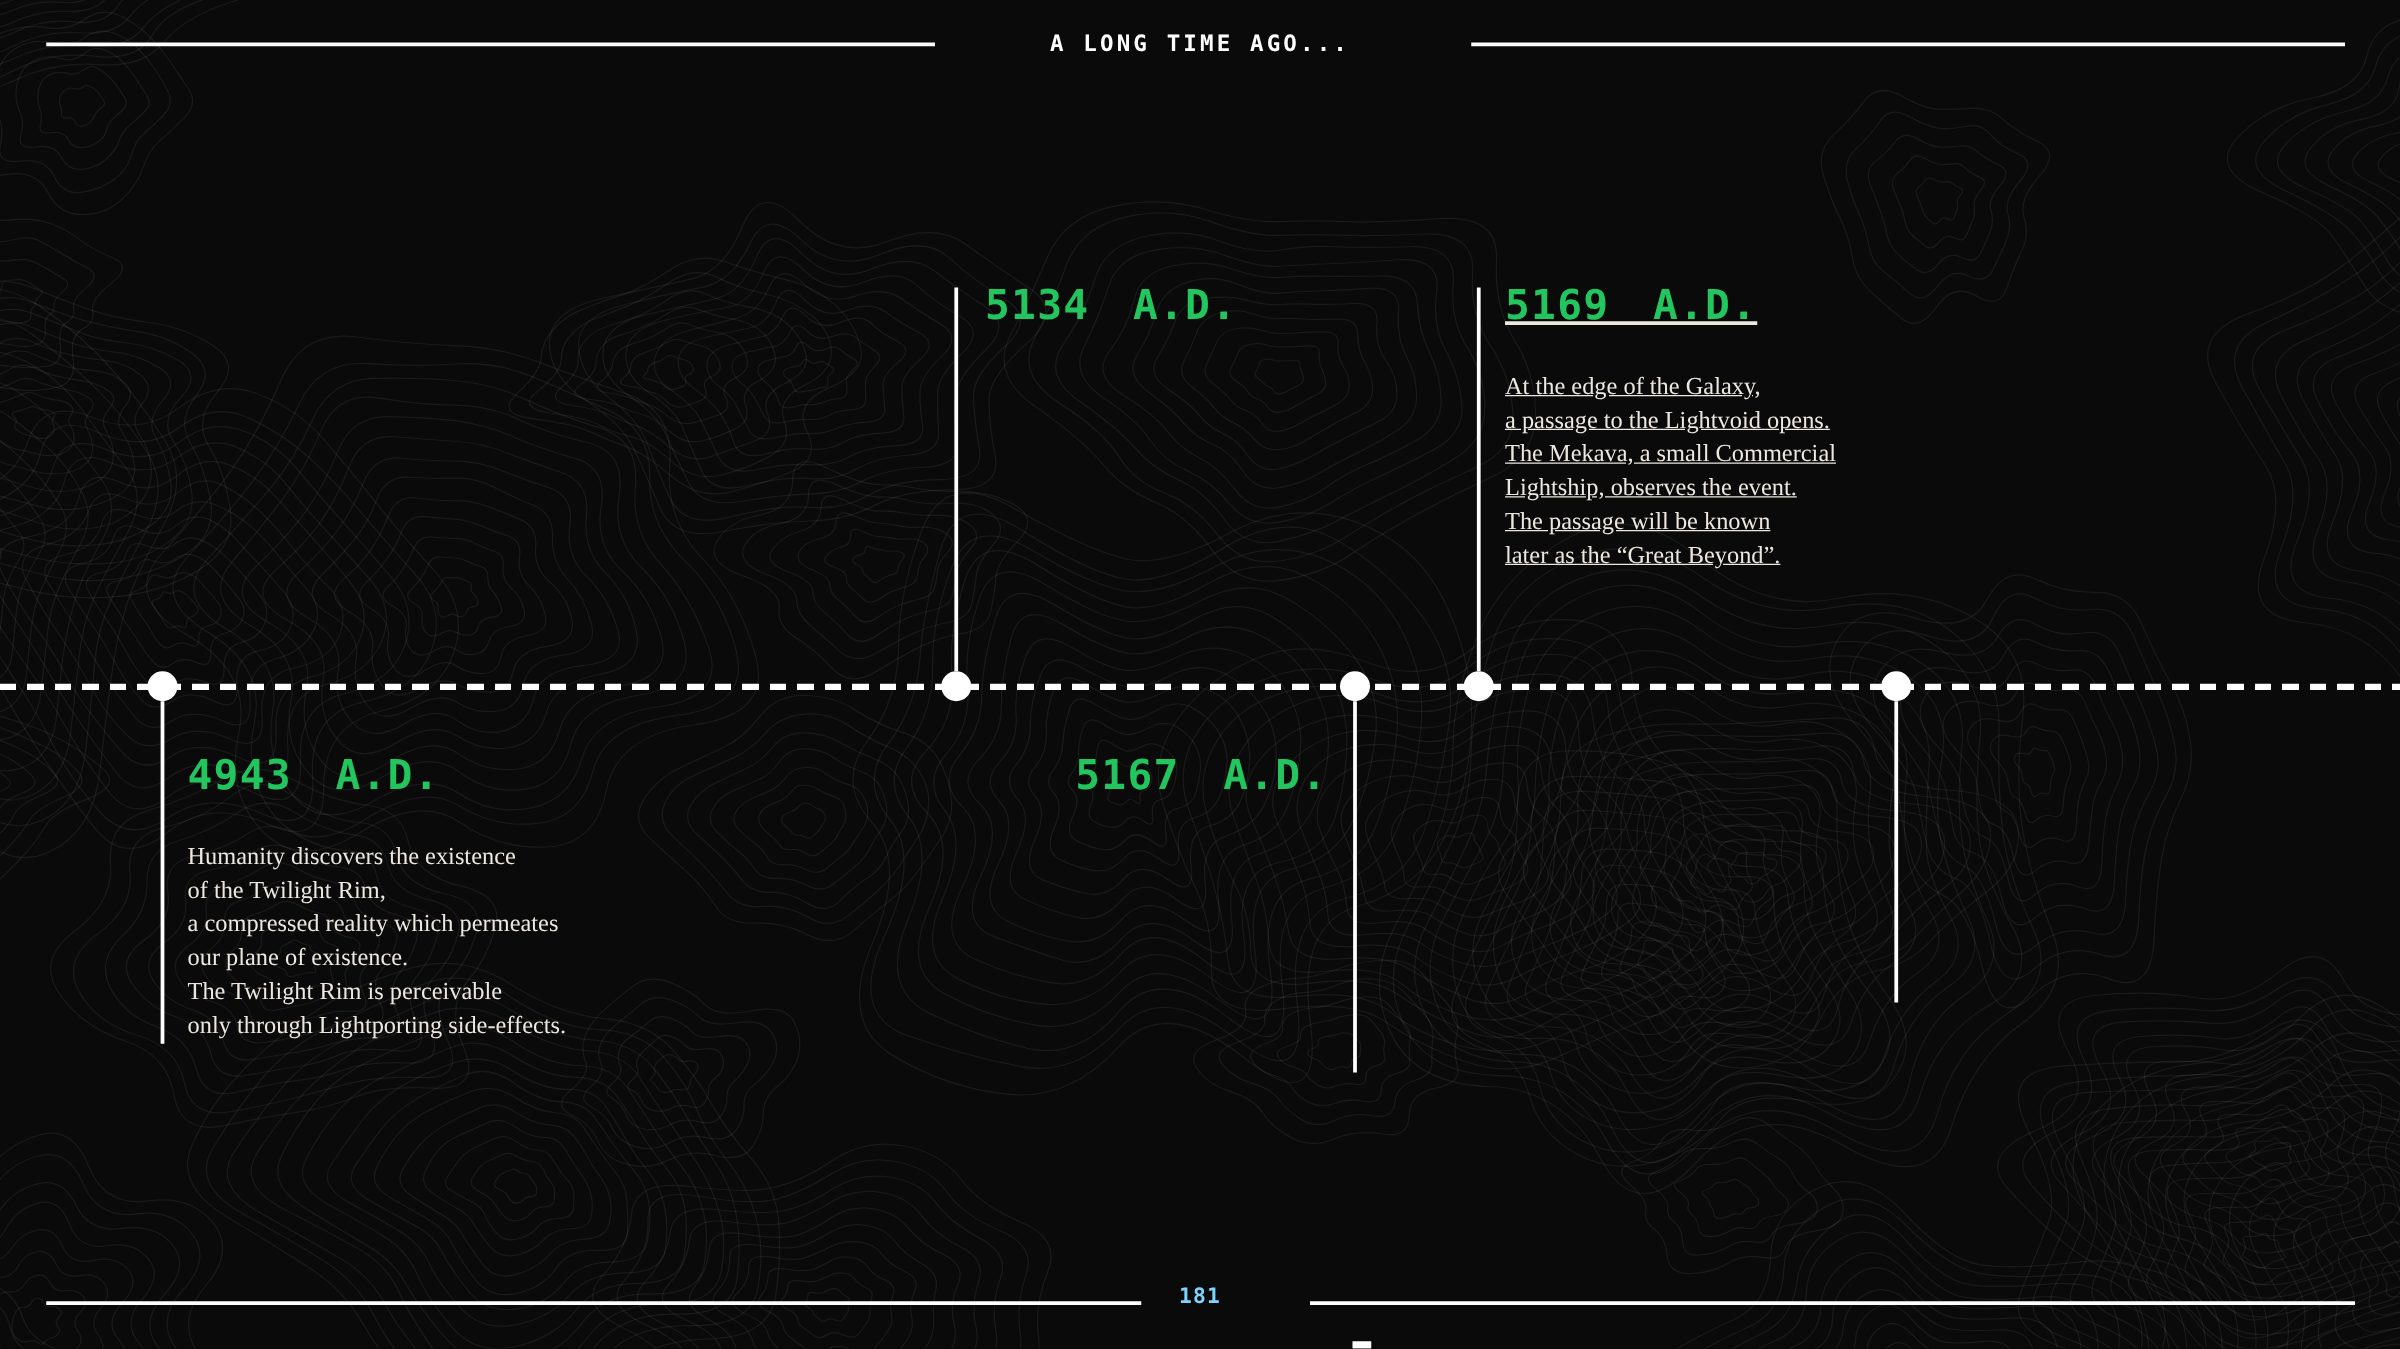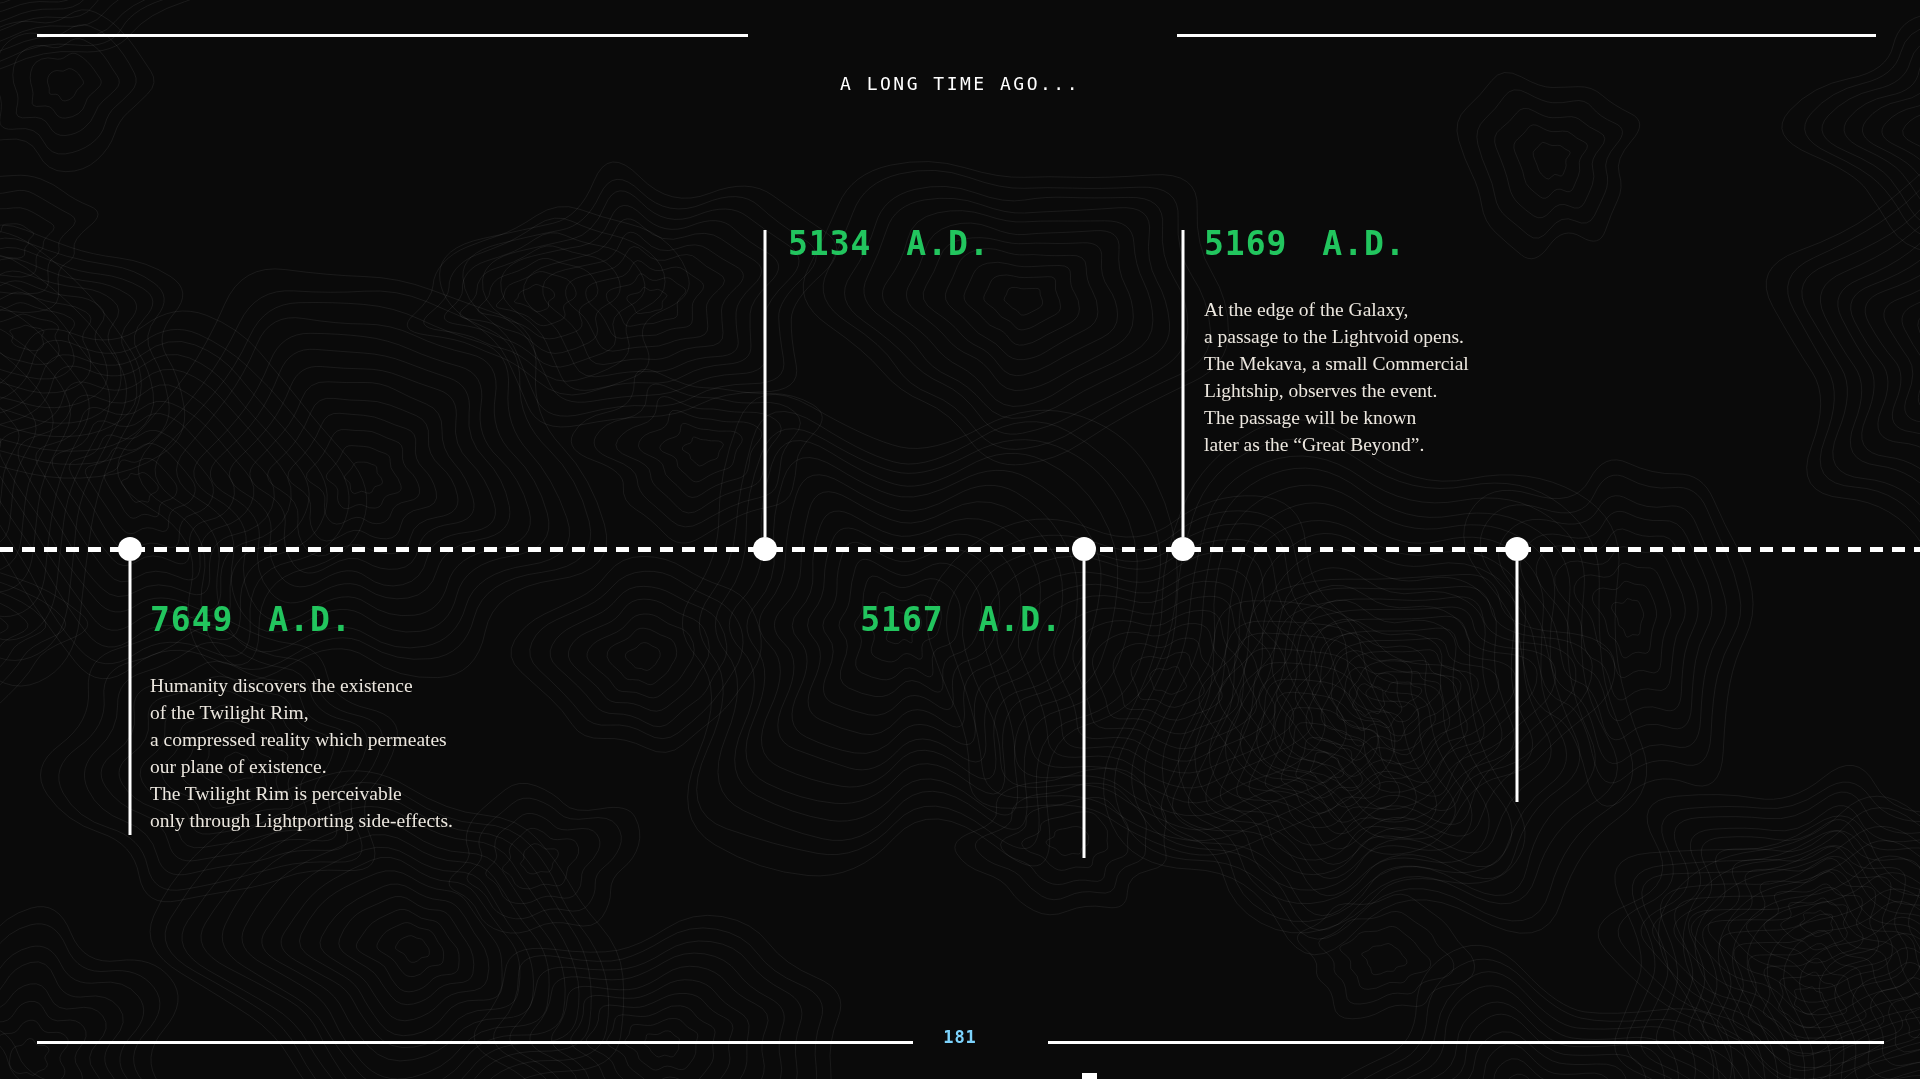--- a/index.html
+++ b/index.html
@@ -13,22 +13,22 @@
 
   
   .rule{position:absolute;height:3px;background:#ffffff;}
   .rule-top-left{left:37px;top:34px;width:711px;}
   .rule-top-right{left:1177px;top:34px;width:699px;}
   .rule-bottom-left{left:37px;top:1041px;width:876px;}
   .rule-bottom-right{left:1048px;top:1041px;width:836px;}
 
   .page-title{
     position:absolute;left:0;right:0;top:25px;text-align:center;
-    font-family:"DejaVu Sans Mono",monospace;font-weight:normal;
-    font-size:18px;letter-spacing:2.5px;color:#ffffff;margin-top:48px;
+    font-family:"DejaVu Sans Mono",monospace;font-weight:bold;
+    font-size:18px;letter-spacing:2.5px;color:#ffffff;
   }
   .page-number{
     position:absolute;left:885px;width:150px;top:1027px;text-align:center;
     font-family:"DejaVu Sans Mono",monospace;font-weight:bold;
     font-size:17px;letter-spacing:1px;color:#7dd3fc;
   }
   .bottom-edge-marker{
     position:absolute;left:1082px;top:1073px;width:15px;height:6px;background:#ffffff;
   }
 
@@ -58,21 +58,21 @@
     font-family:"DejaVu Sans Mono",monospace;font-weight:bold;
     font-size:33px;line-height:36px;letter-spacing:1px;word-spacing:14px;
     color:#22c55e;
   }
   .event-text{
     margin:0;white-space:pre-line;
     font-family:"Liberation Serif",serif;
     font-size:19.5px;line-height:27px;
   }
   .ev-5134{left:788px;top:226px;width:340px;text-align:left;}
-  .ev-5169{left:1204px;top:226px;width:330px;text-align:left;}
+  .ev-5169{left:1204px;top:226px;width:330px;text-align:left;text-decoration:underline;}
   .ev-4943{left:150px;top:602px;width:345px;text-align:left;}
   .ev-5167{left:684px;top:602px;width:378px;text-align:right;}
   .ev-5189{left:1180px;top:602px;width:318px;text-align:right;}
 </style>
 </head>
 <body>
 
 <div class="page">
 
   <svg id="topo" viewBox="0 0 1920 1079" xmlns="http://www.w3.org/2000/svg">
@@ -432,21 +432,21 @@
     <span class="node n-5169"></span>
     <span class="node n-5189"></span>
 
     <span class="connector c-4943"></span>
     <span class="connector c-5134"></span>
     <span class="connector c-5167"></span>
     <span class="connector c-5169"></span>
     <span class="connector c-5189"></span>
 
     <section class="event ev-4943">
-      <h2>7649 A.D.</h2>
+      <h2>4943 A.D.</h2>
       <p class="event-text">Humanity discovers the existence
 of the Twilight Rim,
 a compressed reality which permeates
 our plane of existence.
 The Twilight Rim is perceivable
 only through Lightporting side-effects.</p>
     </section>
 
     <section class="event ev-5134">
       <h2>5134 A.D.</h2>

